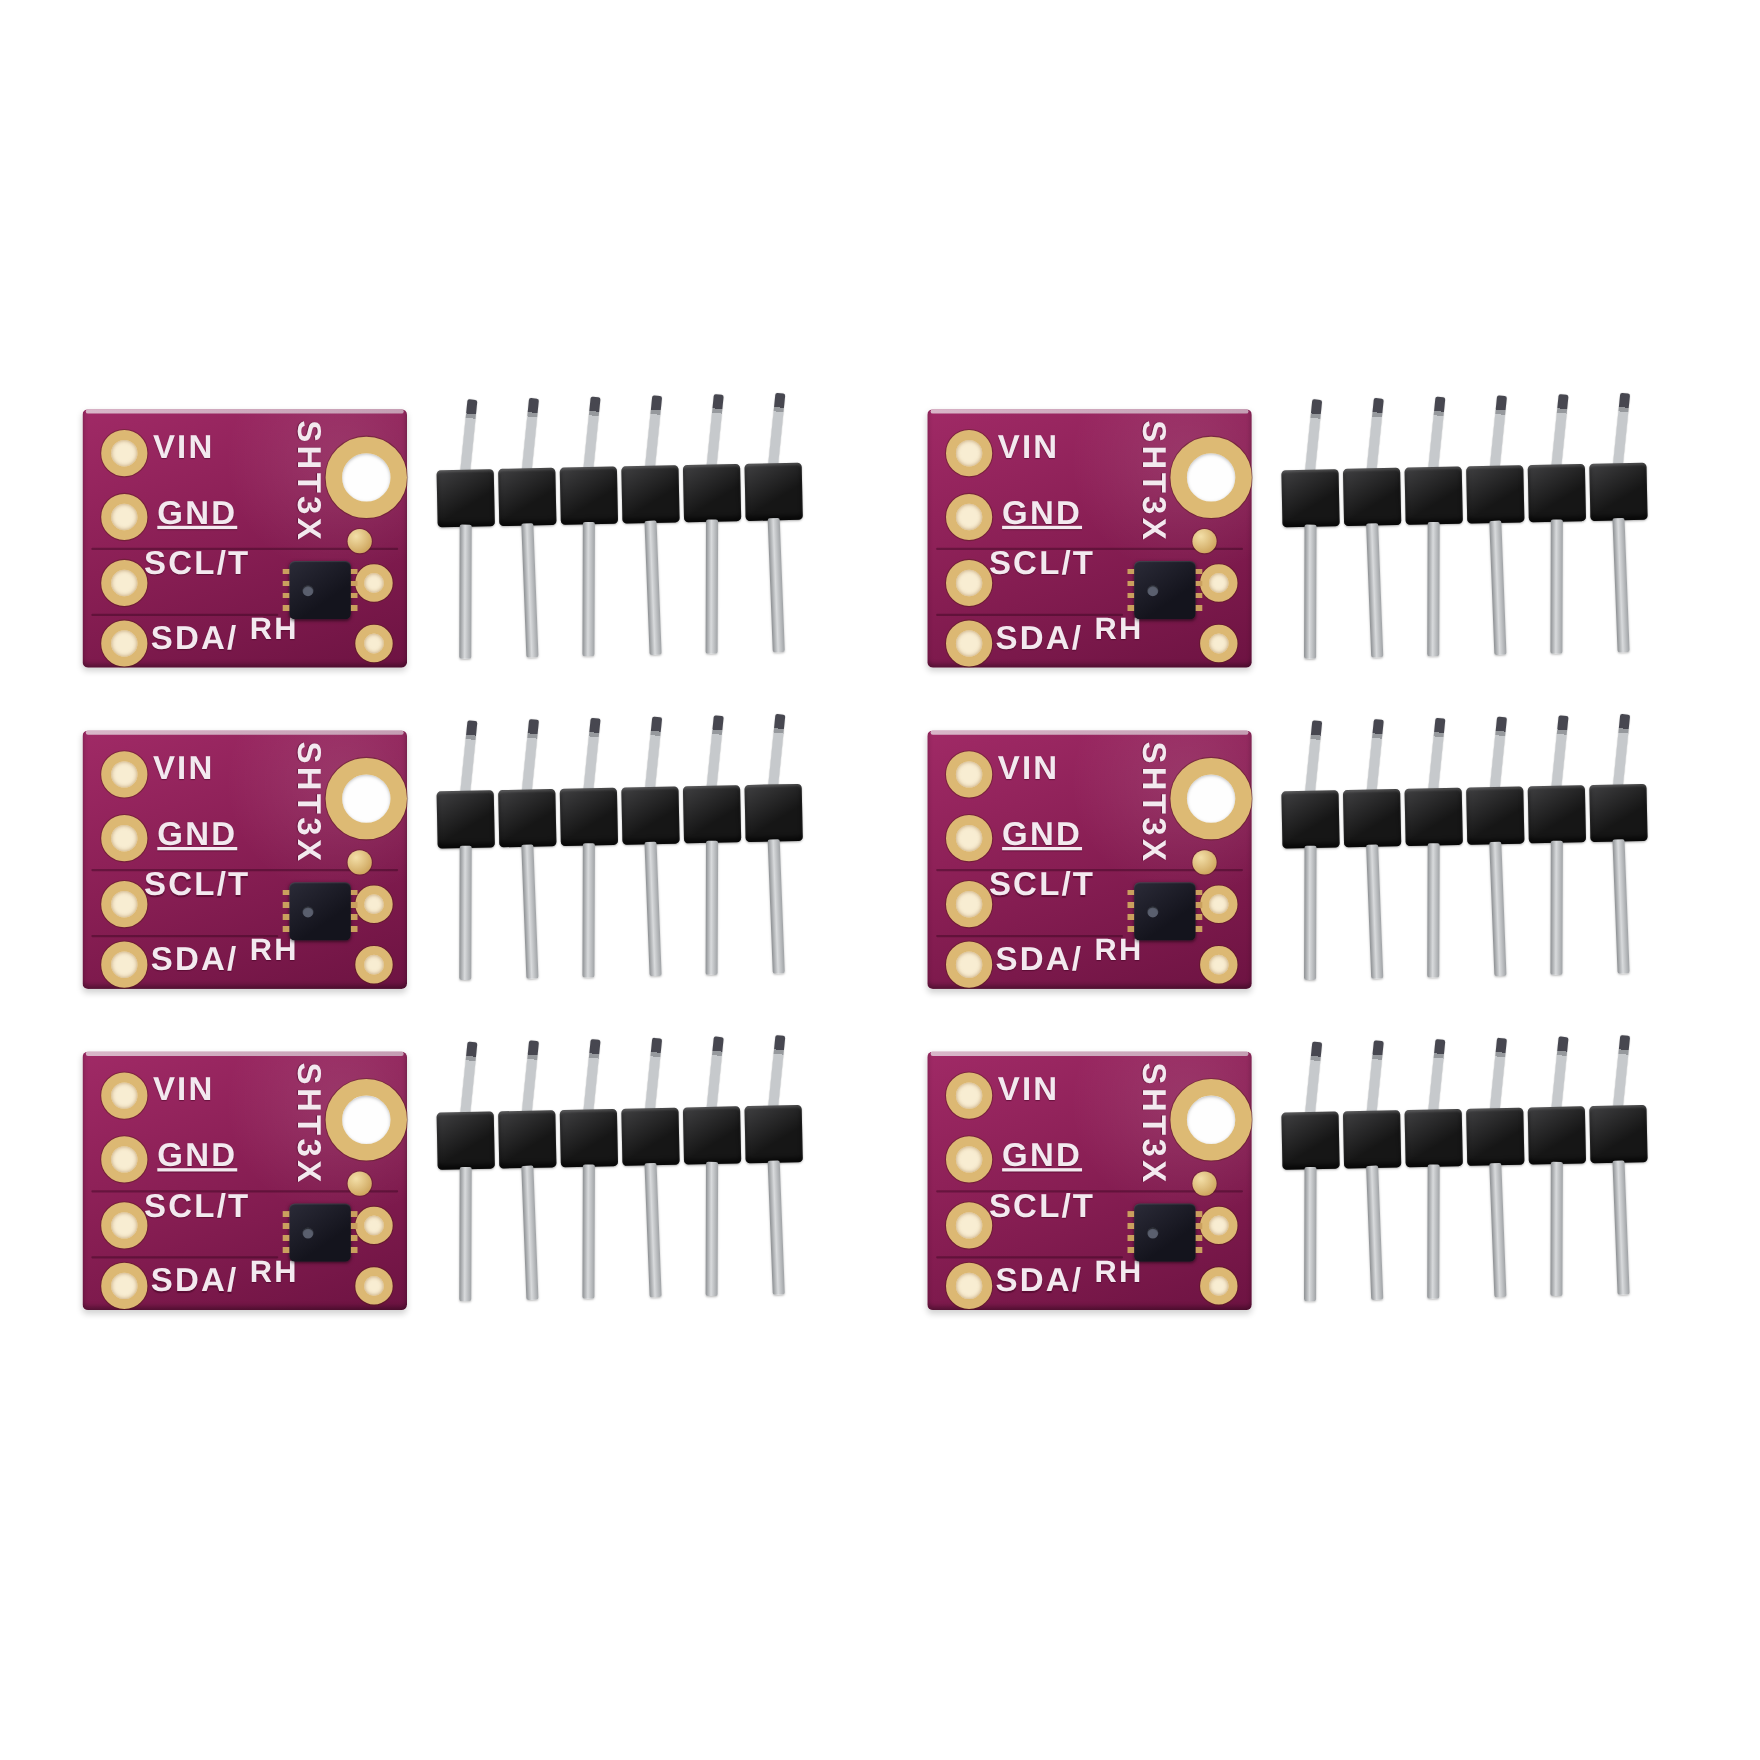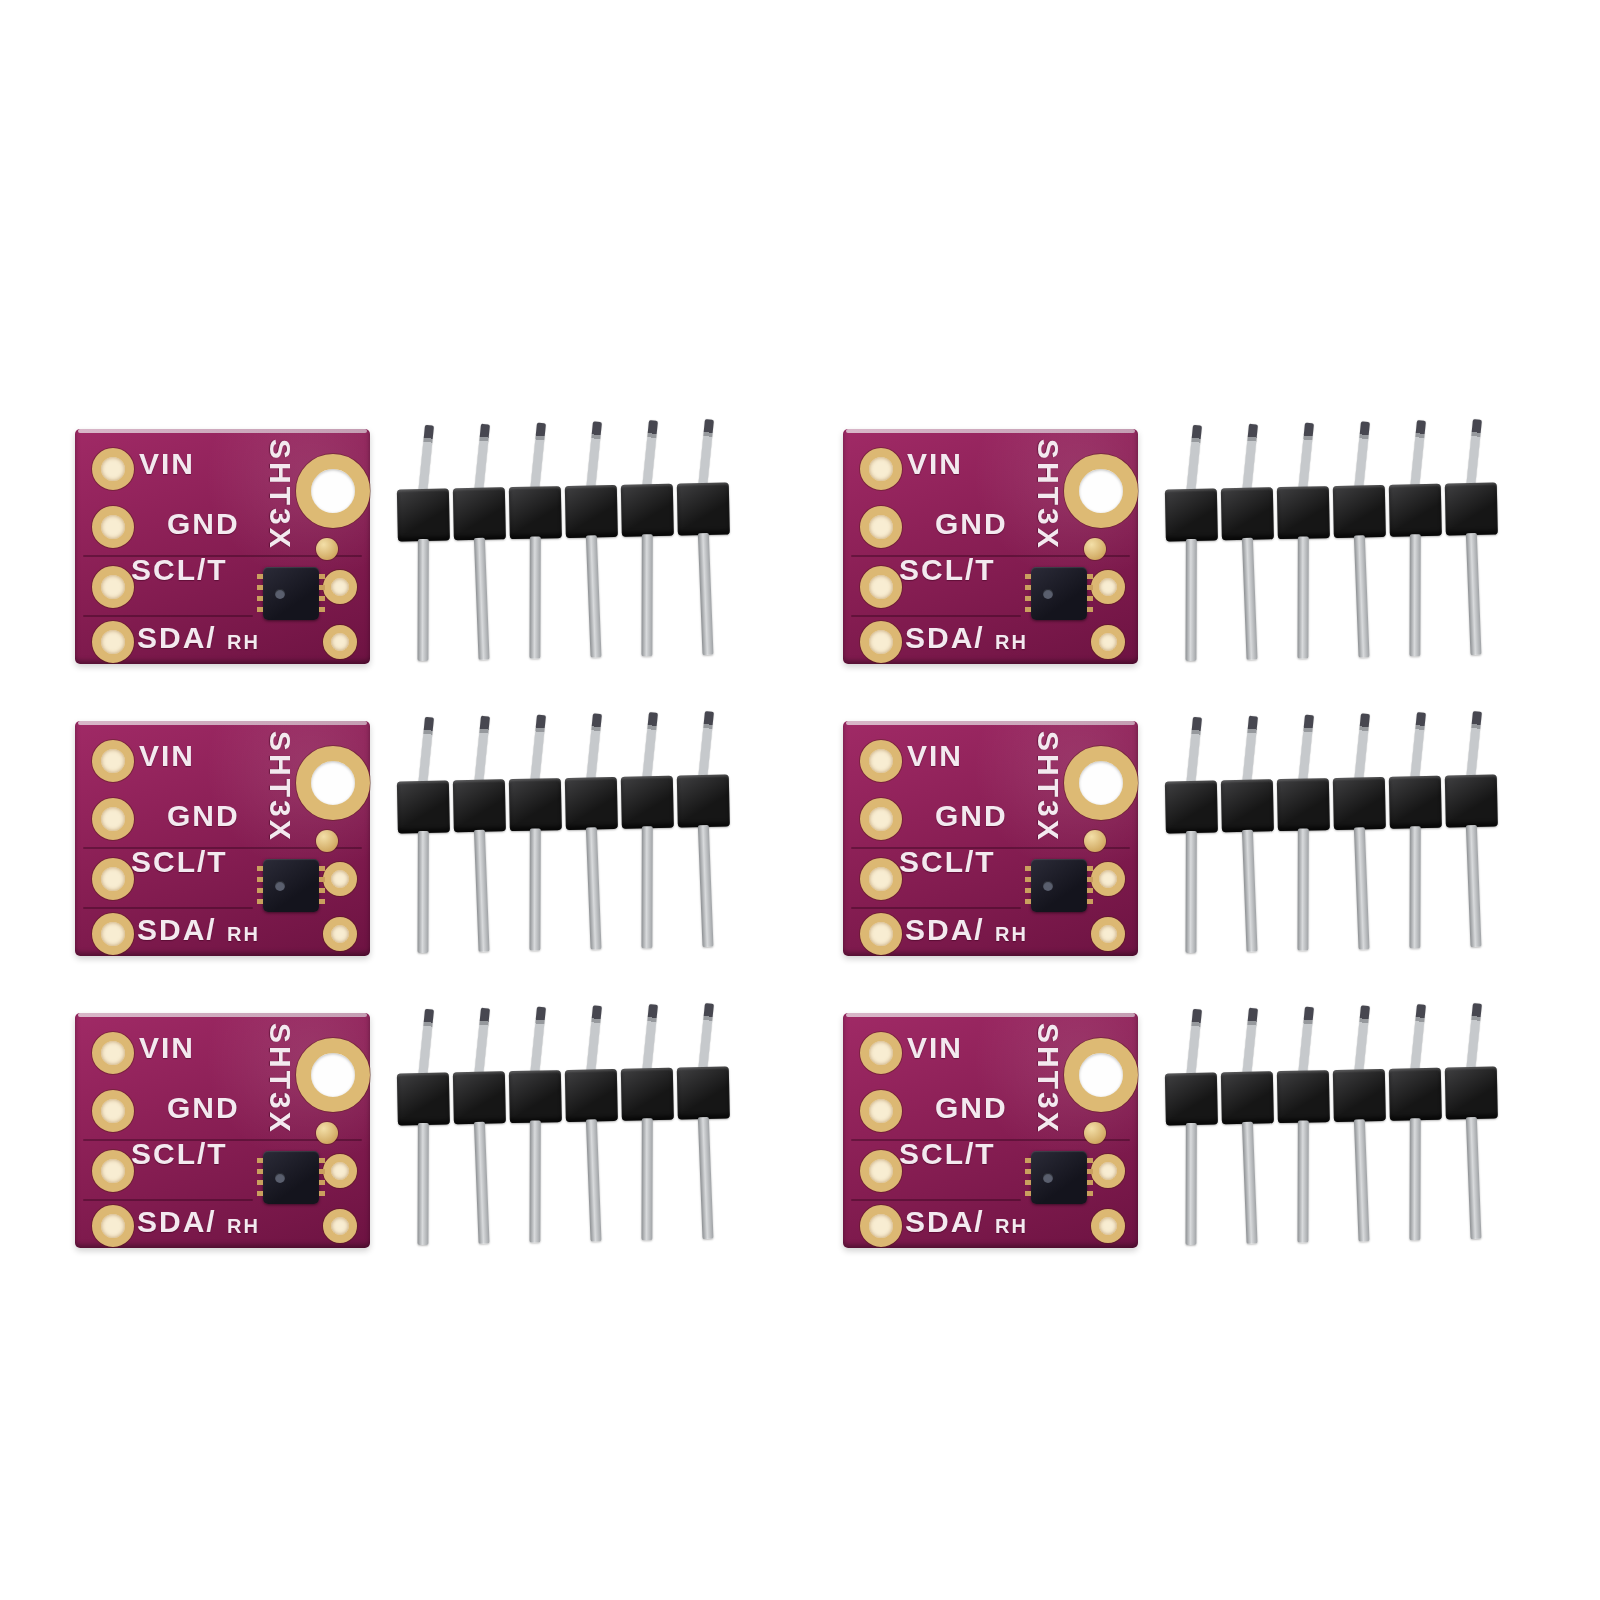--- a/index.html
+++ b/index.html
@@ -1,21 +1,21 @@
 <!DOCTYPE html>
 <html><head>
 <meta charset="utf-8">
 <style>
   html,body{margin:0;padding:0;background:#ffffff;}
   .canvas{position:relative;width:1600px;height:1600px;background:#ffffff;overflow:hidden;
           font-family:"Liberation Sans", sans-serif;}
   .grid{position:absolute;left:75px;top:372px;display:grid;
         grid-template-columns:repeat(2,661px);grid-template-rows:repeat(3,292px);
         column-gap:107px;}
-  .unit{display:flex;align-items:flex-end;}
+  .unit{display:flex;align-items:flex-start;}
 
   
   .pcb{position:relative;width:295px;height:235px;border-radius:5px;
        background:
          radial-gradient(circle at 80% 20%, rgba(255,255,255,0.10), transparent 35%),
          linear-gradient(160deg,#a02a66 0%,#8a1f55 45%,#6d1342 100%);
        box-shadow:0 3px 6px rgba(0,0,0,0.18), inset 0 -3px 5px rgba(0,0,0,0.35);}
   .pcb-top-edge{position:absolute;top:0;left:3px;right:3px;height:4px;border-radius:3px;
        background:linear-gradient(90deg,#e3cfda,#cdb2c2);opacity:.85;}
   .trace{position:absolute;height:2px;background:rgba(35,0,18,0.35);border-radius:1px;}
@@ -33,24 +33,24 @@
   .bighole{position:absolute;left:221px;top:25px;width:44px;height:44px;border-radius:50%;
        background:#fefefe;border:15px solid #ddba74;
        box-shadow:0 0 0 1px rgba(80,30,15,0.4), inset 0 1px 3px rgba(0,0,0,0.25);}
   .golddot{position:absolute;left:241px;top:109px;width:22px;height:22px;border-radius:50%;
        background:radial-gradient(circle at 35% 30%,#f3dfa8,#cfa75f 75%);
        box-shadow:0 0 0 1px rgba(80,30,15,0.35);}
 
   .label{position:absolute;color:#f3e9ef;font-weight:bold;font-size:30px;letter-spacing:2px;
        text-shadow:0 1px 1px rgba(60,0,30,0.5);white-space:nowrap;}
   .lbl-vin{left:64px;top:18px;}
-  .lbl-gnd{left:92px;top:78px;}
+  .lbl-gnd{left:68px;top:78px;text-decoration:underline;}
   .lbl-scl{left:56px;top:124px;}
   .lbl-sda{left:62px;top:192px;}
-  .lbl-rh{left:152px;top:202px;font-size:20px;}
+  .lbl-rh{left:152px;top:184px;font-size:28px;}
   .lbl-sht3x{left:188px;top:10px;height:140px;writing-mode:vertical-rl;text-orientation:sideways;
        font-size:30px;letter-spacing:3px;}
 
   .chip{position:absolute;left:188px;top:138px;width:56px;height:53px;border-radius:5px;
        background:linear-gradient(145deg,#2b2b38,#14141d 65%);
        box-shadow:0 1px 3px rgba(0,0,0,0.5), inset 0 1px 1px rgba(255,255,255,0.12);}
   .chip::before,.chip::after{content:"";position:absolute;top:7px;width:6px;height:42px;
        background:repeating-linear-gradient(180deg,#caa express 0,#caa05e 0 5px,transparent 5px 11px);}
   .chip::before{left:-6px;background:repeating-linear-gradient(180deg,#caa05e 0 5px,transparent 5px 11px);}
   .chip::after{right:-6px;background:repeating-linear-gradient(180deg,#caa05e 0 5px,transparent 5px 11px);}

